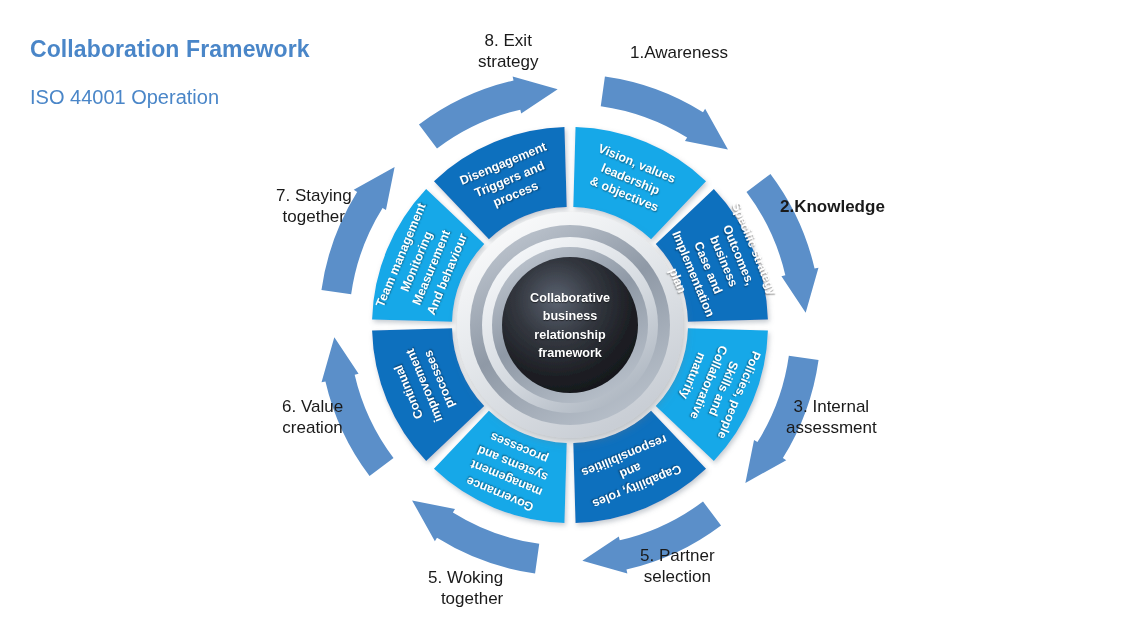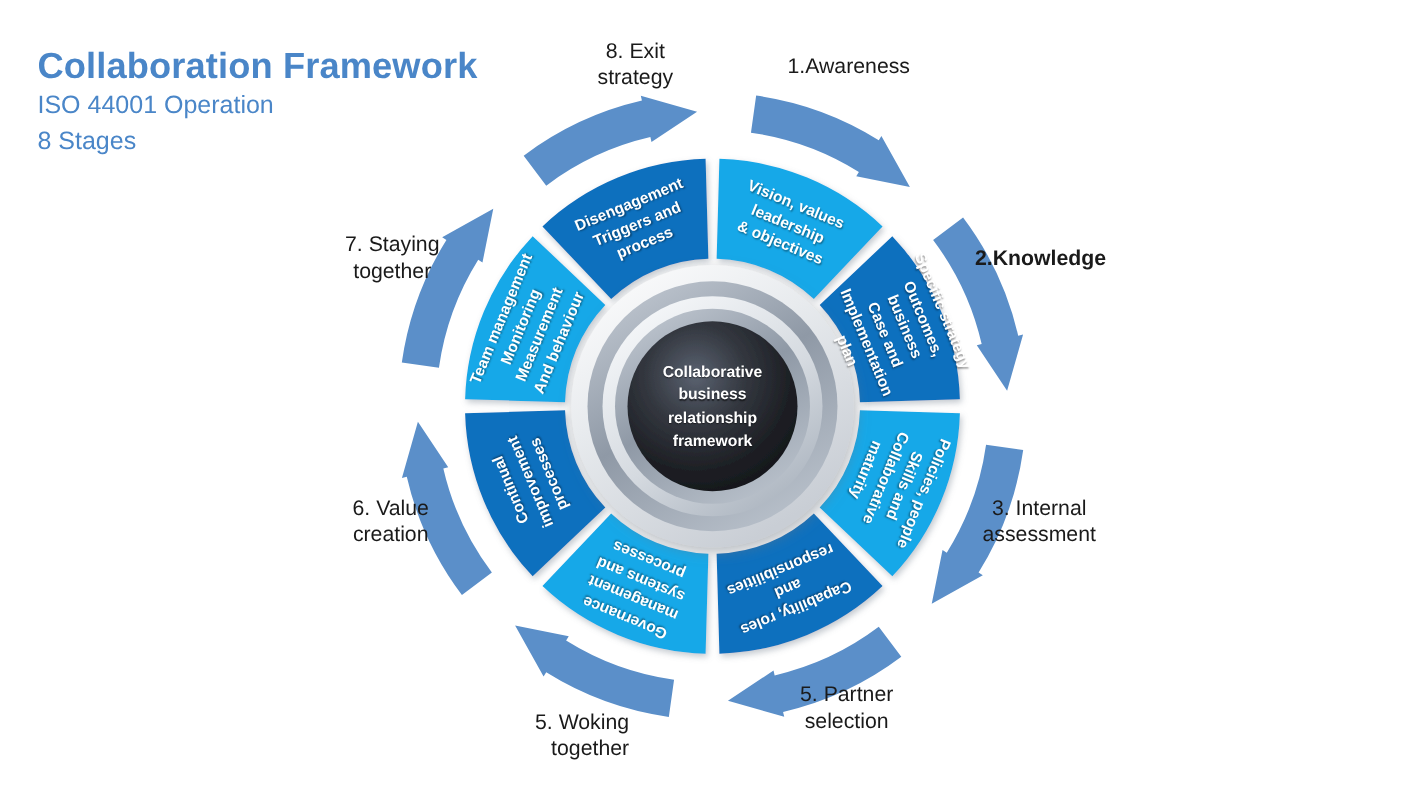--- a/index.html
+++ b/index.html
@@ -7,26 +7,26 @@
     width:1140px;height:641px;
     background:#ffffff;
     font-family:"Liberation Sans", sans-serif;
     overflow:hidden;position:relative;
   }
   #stage{position:absolute;inset:0;}
 
   
   .title-block{position:absolute;left:30px;top:36px;}
   .title-main{
-    font-size:29px;font-weight:bold;color:#4A86C8;
+    font-size:23px;font-weight:bold;color:#4A86C8;
     letter-spacing:.1px;line-height:1.18;white-space:nowrap;
   }
   .title-sub{
     font-size:20px;color:#4A86C8;line-height:1.45;
-    font-weight:normal;white-space:nowrap;margin-top:0;
+    font-weight:normal;white-space:nowrap;margin-top:20px;
   }
 
   
   #wheel{position:absolute;left:327px;top:82px;width:486px;height:486px;}
   #wheel svg{display:block;width:486px;height:486px;overflow:visible;}
 
   
   .stage-label{
     position:absolute;font-size:17px;color:#1a1a1a;line-height:1.25;
     text-align:center;white-space:pre-line;
@@ -56,21 +56,20 @@
   }
 </style>
 </head>
 <body>
 
 <div id="stage">
 
   <div class="title-block">
     <div class="title-main">Collaboration Framework</div>
     <div class="title-sub">ISO 44001 Operation</div>
-    <div class="title-sub">8 Stages</div>
   </div>
 
   <div id="wheel">
     <svg viewBox="0 0 486 486">
       <defs>
         <radialGradient id="hubCore" cx="40%" cy="32%" r="78%">
           <stop offset="0%" stop-color="#5a6270"></stop>
           <stop offset="38%" stop-color="#33373f"></stop>
           <stop offset="72%" stop-color="#1d1f24"></stop>
           <stop offset="100%" stop-color="#121418"></stop>

